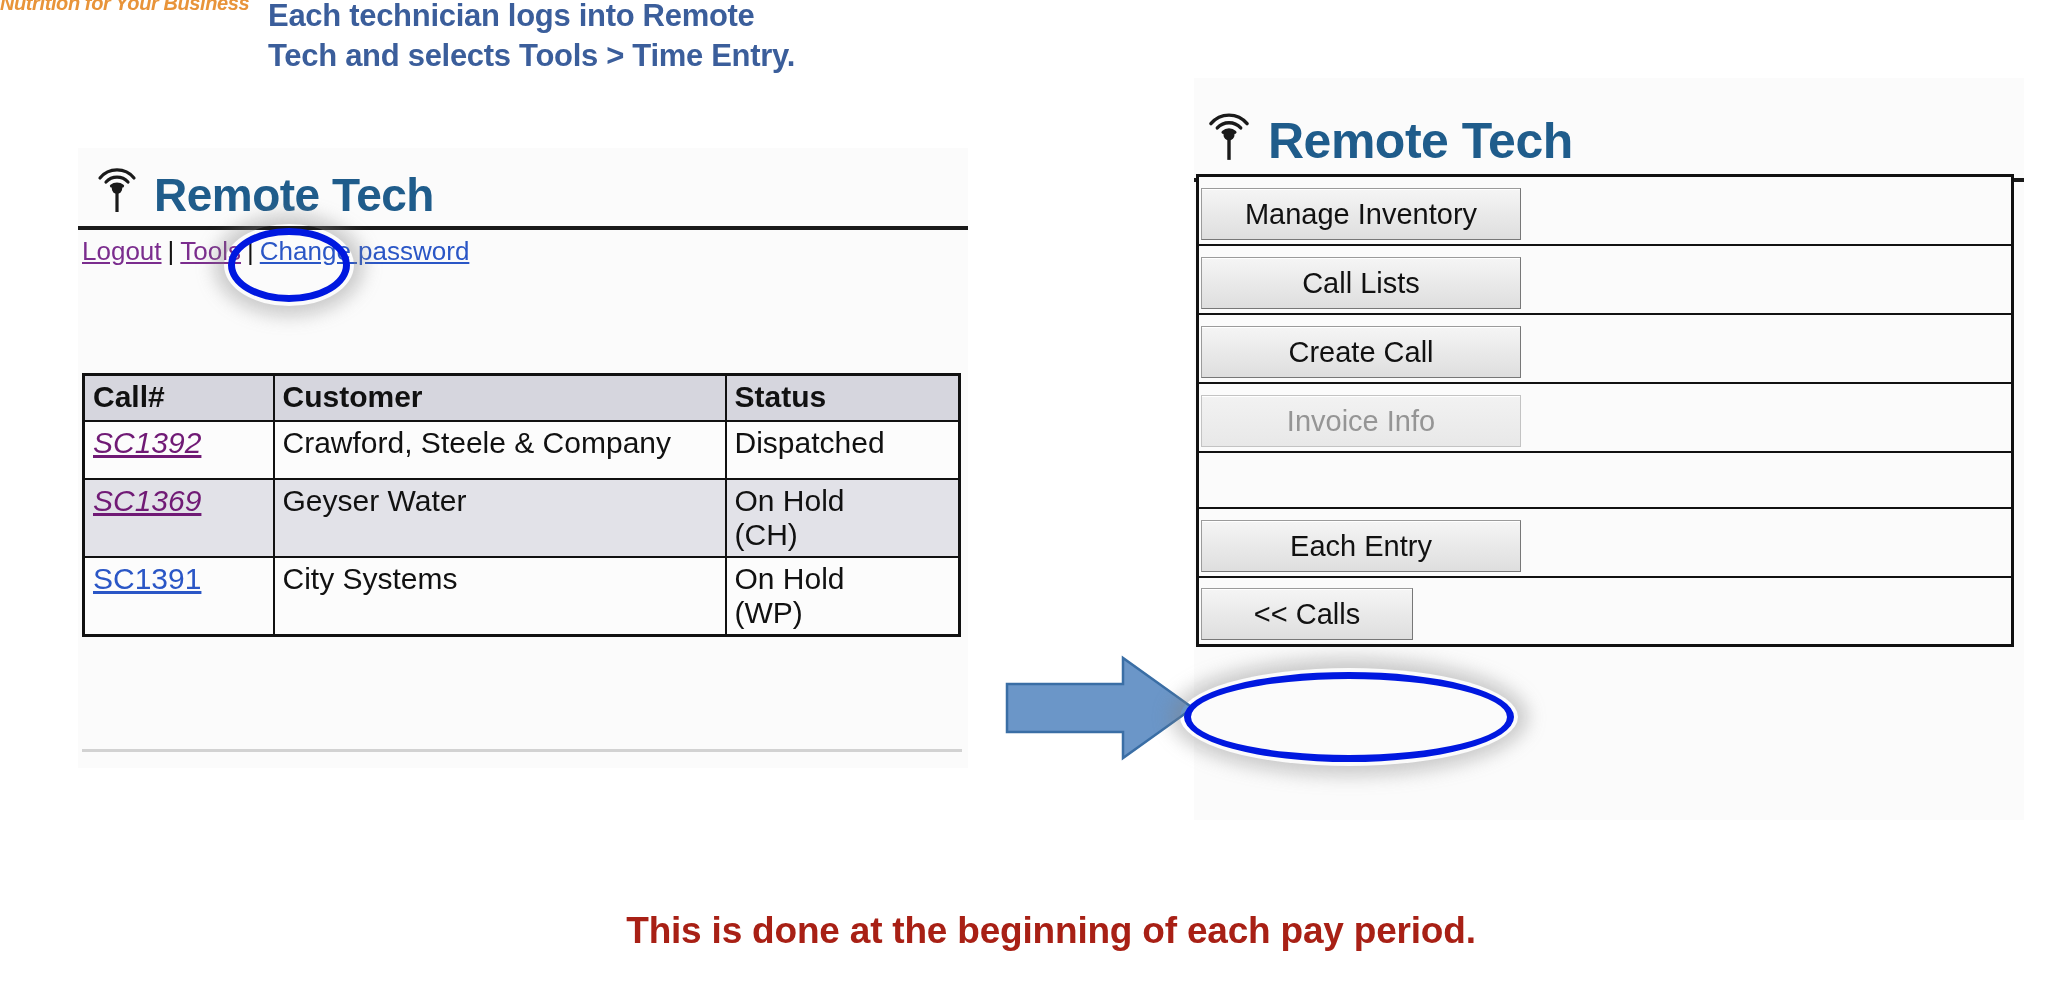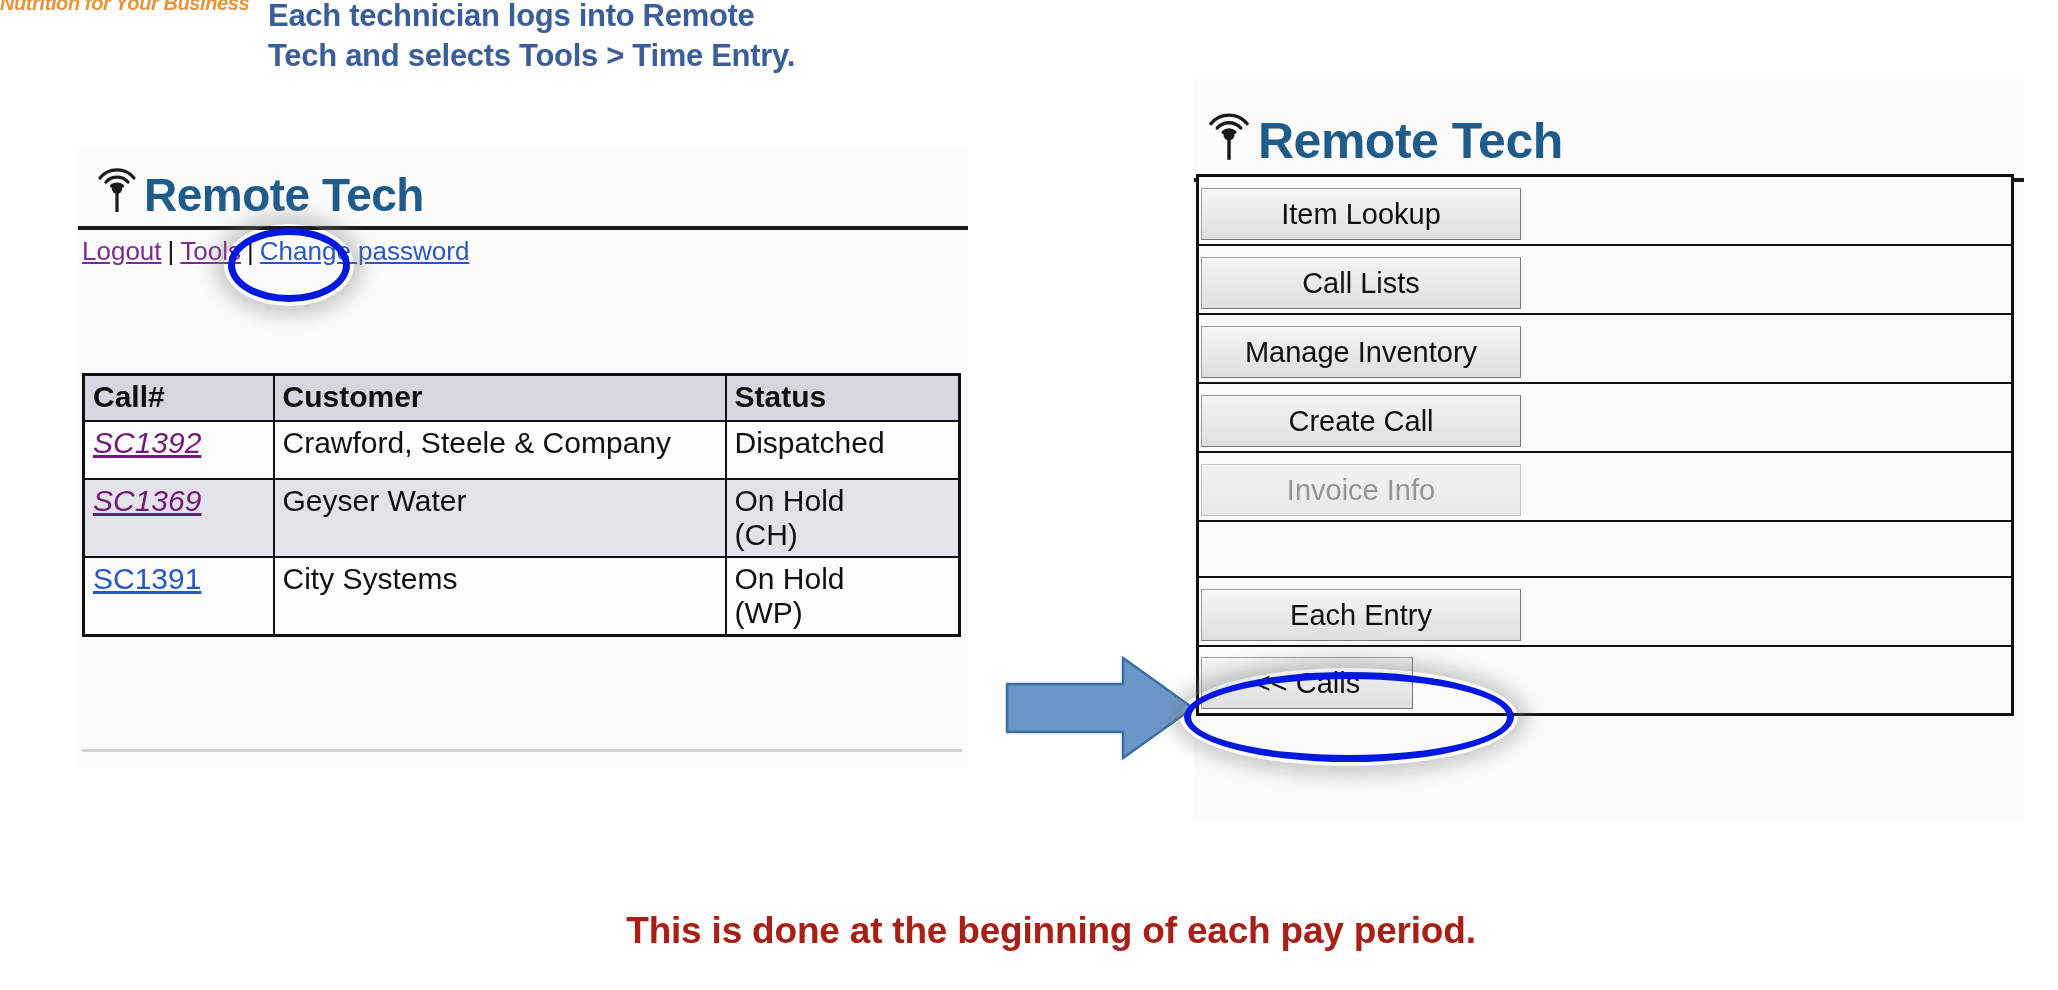--- a/index.html
+++ b/index.html
@@ -59,21 +59,21 @@
     text-align: center;
     color: #A82015;
     font-family: "Liberation Sans", sans-serif;
     font-weight: bold;
     font-size: 37px;
     letter-spacing: -0.2px;
     padding-left: 44px;
   }
 
   
-  .rt-logo { display: flex; align-items: flex-end; }
+  .rt-logo { display: flex; align-items: flex-end; gap: 10px; }
   .rt-mark { position: relative; flex: 0 0 auto; }
   .rt-title {
     font-family: "Liberation Sans", sans-serif;
     font-weight: bold;
     color: #1F5C8B;
     letter-spacing: -0.5px;
     line-height: 1;
   }
 
   
@@ -311,31 +311,26 @@
         <span class="rt-title">Remote Tech</span>
       </div>
     </div>
 
     <div class="rule-heavy"></div>
 
     <table class="menu-table">
       <tbody>
         <tr>
             <td>
-          <span class="btn wide">Item Lookup</span>
+          <span class="btn wide">Manage Inventory</span>
         </td>
           </tr>
         <tr>
             <td>
           <span class="btn wide">Call Lists</span>
-        </td>
-          </tr>
-        <tr>
-            <td>
-          <span class="btn wide">Manage Inventory</span>
         </td>
           </tr>
         <tr>
             <td>
           <span class="btn wide">Create Call</span>
         </td>
           </tr>
         <tr>
             <td>
           <span class="btn wide disabled">Invoice Info</span>

